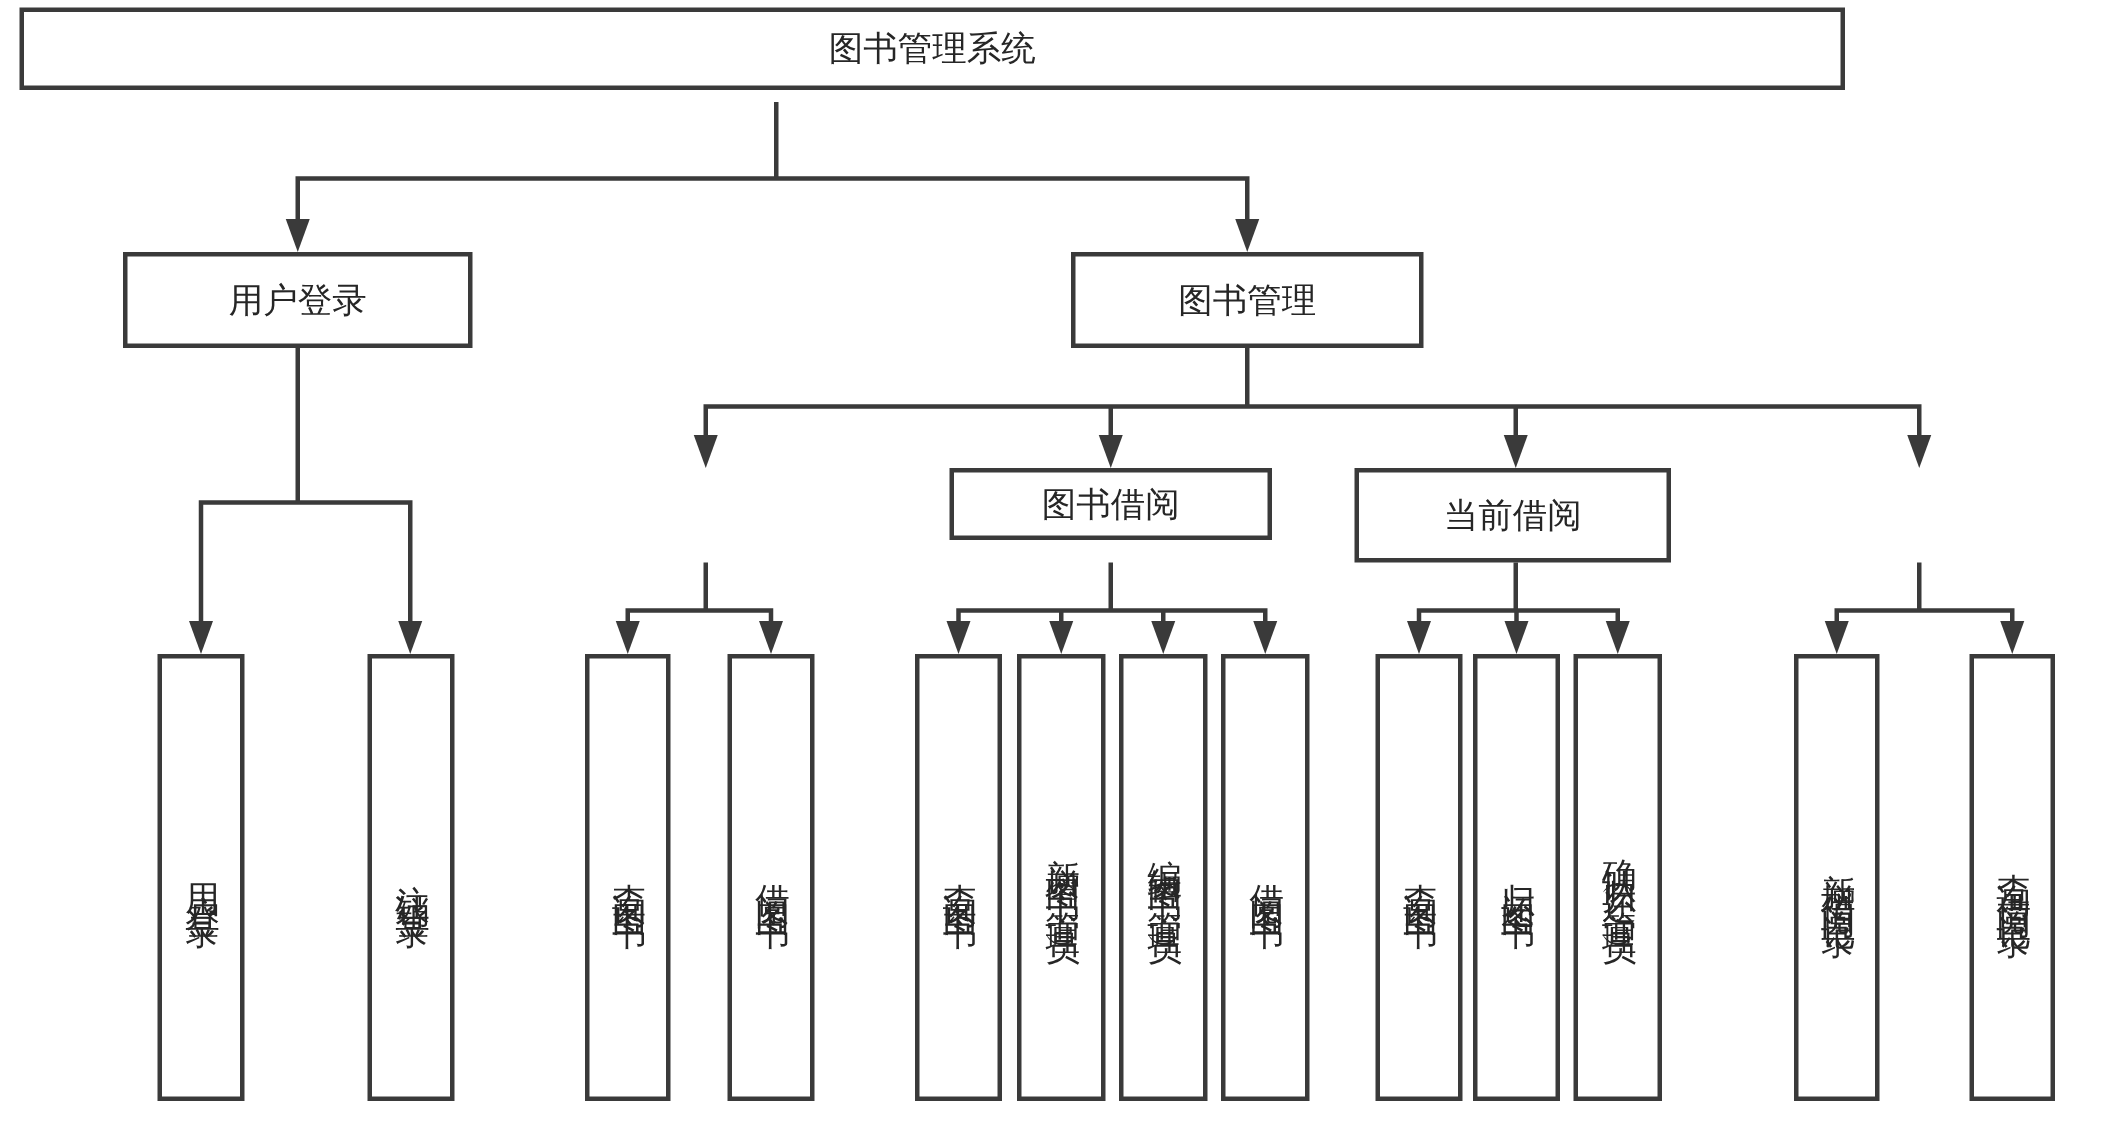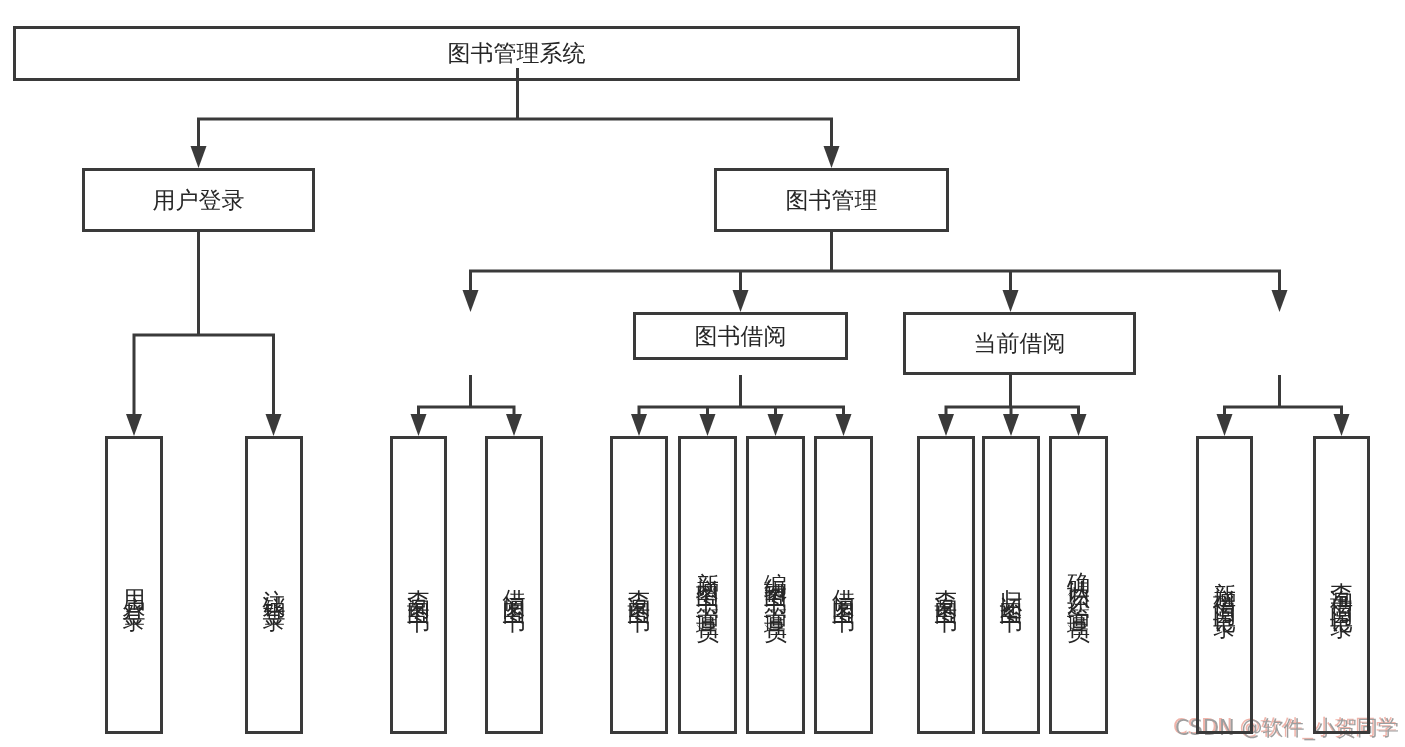--- a/index.html
+++ b/index.html
@@ -90,37 +90,36 @@
     <path d="M1010.5 375 L1010.5 408.5 M946 407 L1078.5 407 M946 405.5 L946 416 M1011 405.5 L1011 416 M1078.5 405.5 L1078.5 416"></path>
     <polygon stroke="none" fill="currentColor" points="938,414 954,414 946,436"></polygon>
     <polygon stroke="none" fill="currentColor" points="1003,414 1019,414 1011,436"></polygon>
     <polygon stroke="none" fill="currentColor" points="1070.5,414 1086.5,414 1078.5,436"></polygon>
 
     <path d="M1279.5 375 L1279.5 408.5 M1224.5 407 L1341.5 407 M1224.5 405.5 L1224.5 416 M1341.5 405.5 L1341.5 416"></path>
     <polygon stroke="none" fill="currentColor" points="1216.5,414 1232.5,414 1224.5,436"></polygon>
     <polygon stroke="none" fill="currentColor" points="1333.5,414 1349.5,414 1341.5,436"></polygon>
   </svg>
 
-  <div class="watermark">CSDN @软件_小贺同学</div>
 
-  <div class="node" style="left:13px;top:26px;width:1007px;height:55px">
+  <div class="node" style="left:13px;top:5px;width:1217px;height:55px">
     <span>图书管理系统</span>
   </div>
 
   <div class="node" style="left:82px;top:168px;width:233px;height:64px">
     <span>用户登录</span>
   </div>
   <div class="node" style="left:714px;top:168px;width:235px;height:64px">
     <span>图书管理</span>
   </div>
 
   <div class="node" style="left:633px;top:312px;width:215px;height:48px">
     <span>图书借阅</span>
   </div>
-  <div class="node" style="left:903px;top:312px;width:233px;height:63px">
+  <div class="node" style="left:903px;top:312px;width:211px;height:63px">
     <span>当前借阅</span>
   </div>
 
   <div class="node leaf" style="left:105px;top:436px;width:58px;height:298px">
     <span>用户登录</span>
   </div>
   <div class="node leaf" style="left:245px;top:436px;width:58px;height:298px">
     <span>注销登录</span>
   </div>
 

